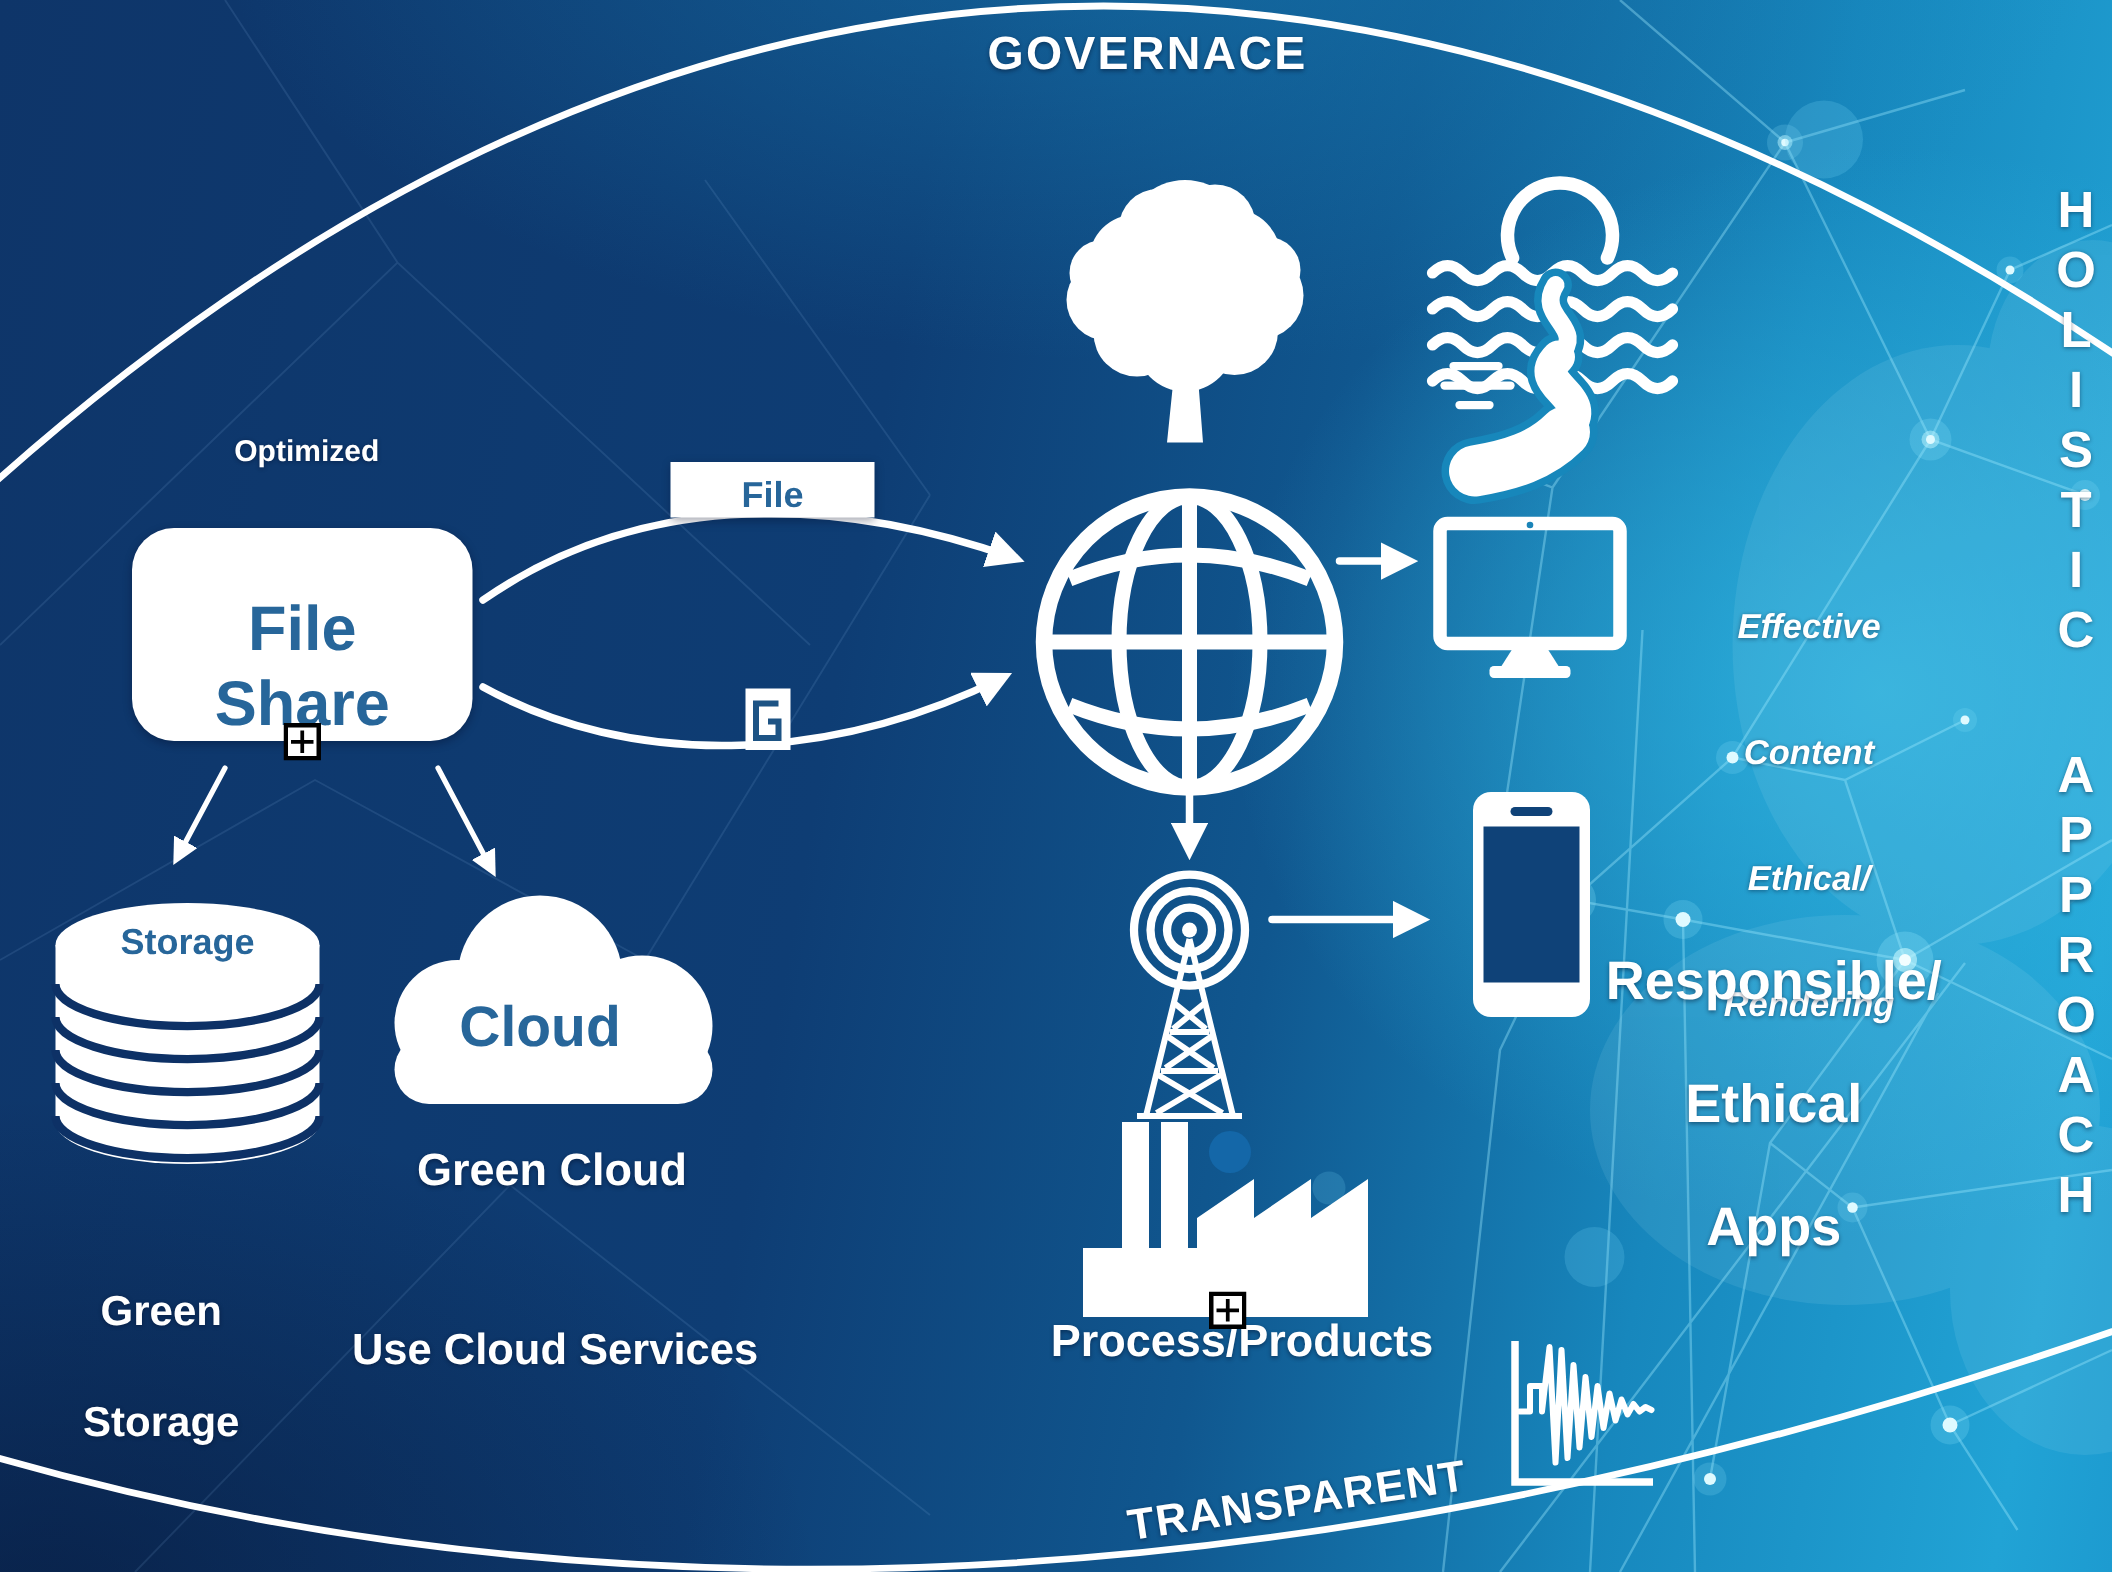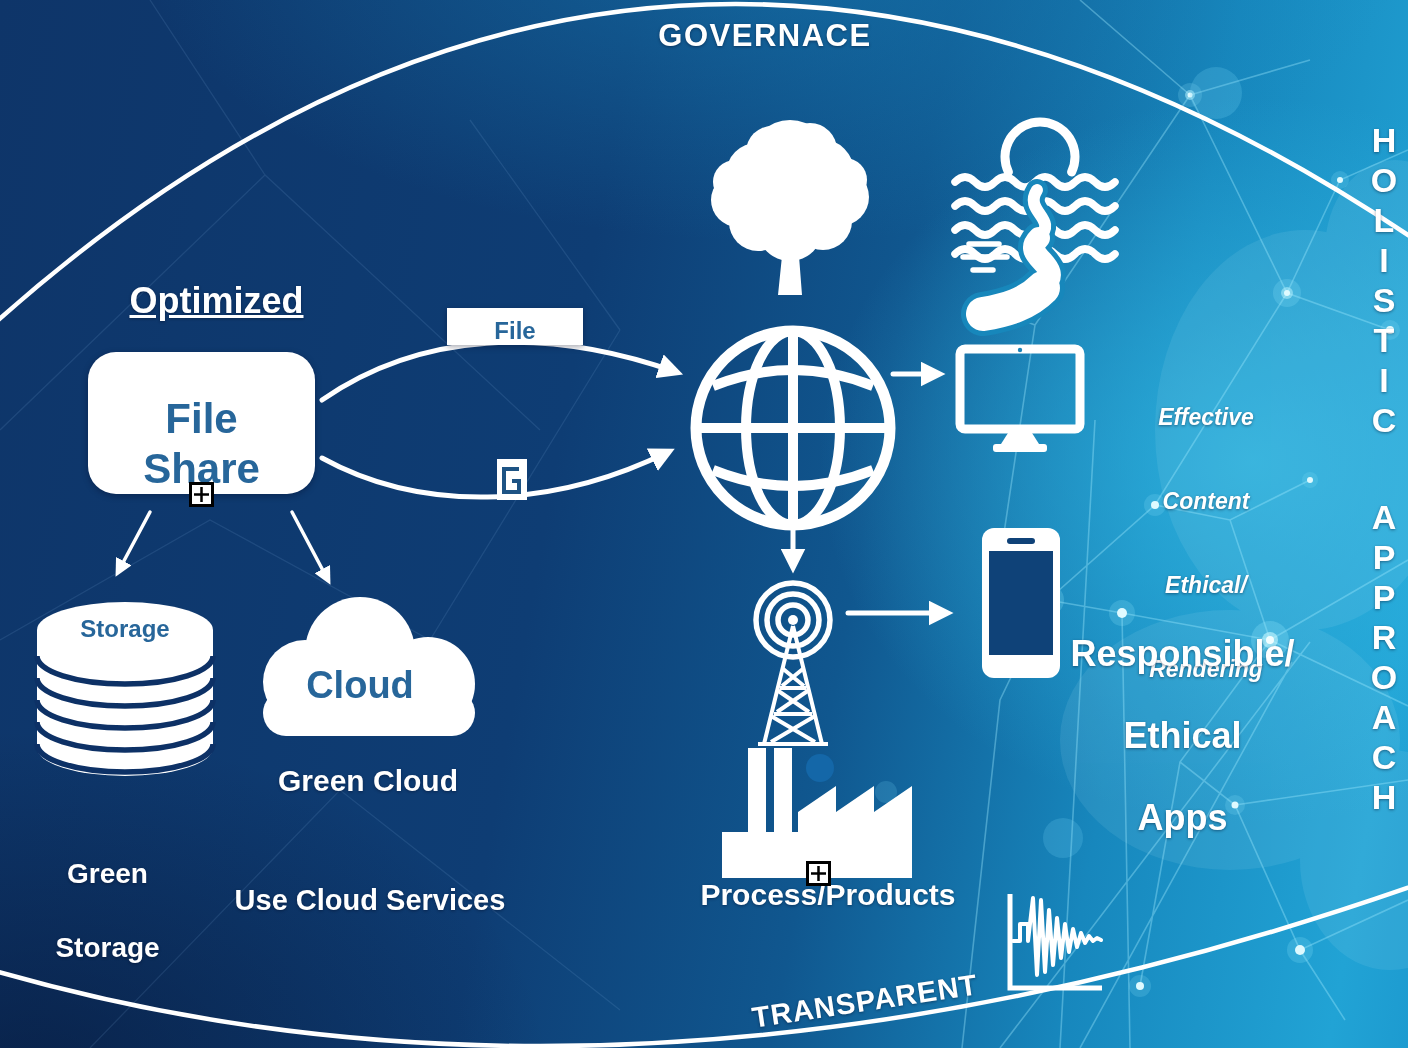--- a/index.html
+++ b/index.html
@@ -277,21 +277,21 @@
     <div>A</div>
       <div>P</div>
     <div>P</div>
       <div>R</div>
     <div>O</div>
       <div>A</div>
     <div>C</div>
       <div>H</div>
   </div>
 
-  <div class="t" style="left:124px;top:247px;width:185px;font-size:36px;line-height:36px;text-decoration:underline;">
+  <div class="t" style="left:112px;top:247px;width:185px;font-size:20px;line-height:36px;">
     <div>Optimized</div>
     <div>Code</div>
   </div>
 
   <div class="box" style="left:88px;top:352px;width:227px;height:142px;border-radius:28px;">
     <div class="dark" style="font-size:42px;line-height:50px;font-weight:bold;text-align:center;">
       <div>File</div>
       <div>Share</div>
     </div>
   </div>

